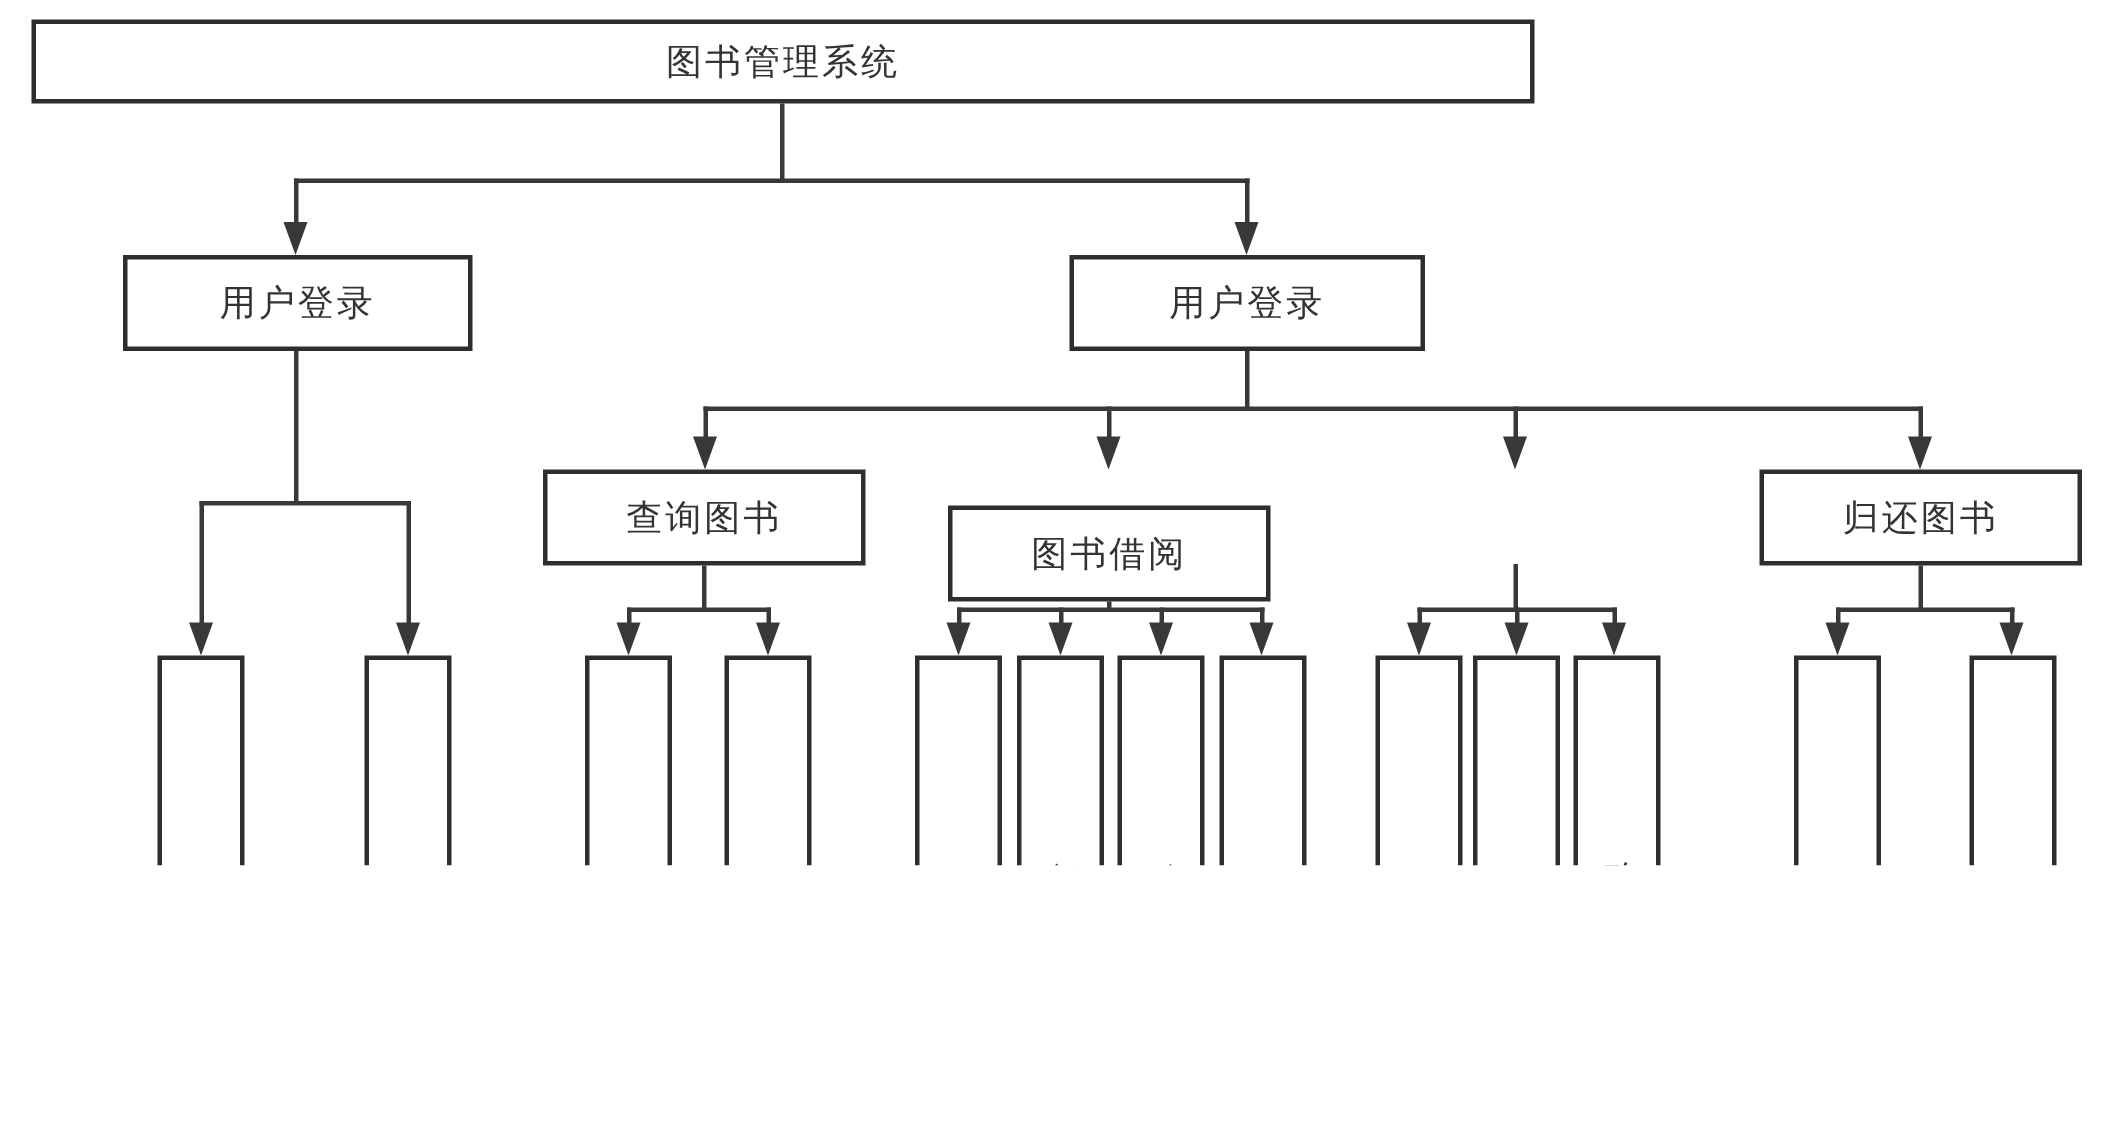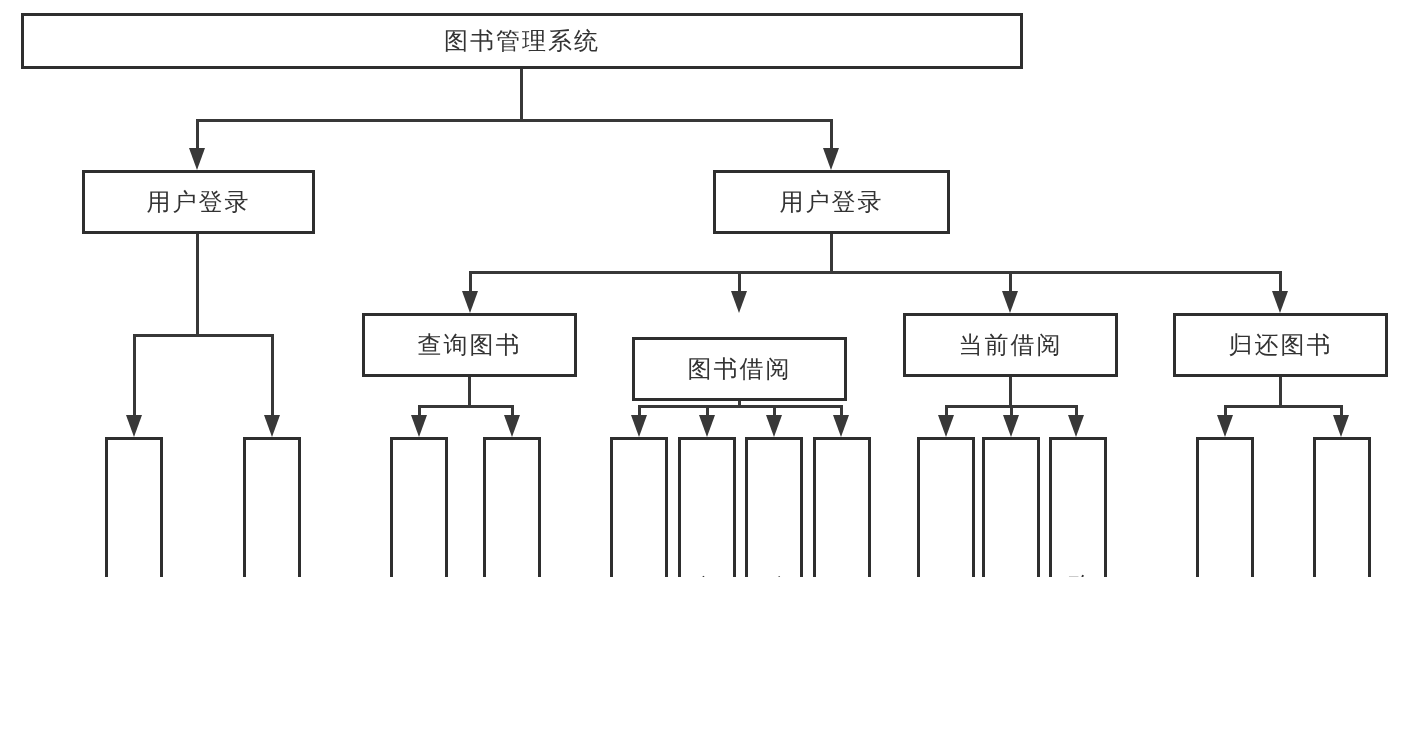--- a/index.html
+++ b/index.html
@@ -66,23 +66,20 @@
   </div>
   <div class="node h" style="left:713px;top:170px;width:237px;height:64px;">
     <span>用户登录</span>
   </div>
 
   <div class="node h" style="left:362px;top:313px;width:215px;height:64px;">
     <span>查询图书</span>
   </div>
   <div class="node h" style="left:632px;top:313px;width:215px;height:64px;margin-top:24px;">
     <span>图书借阅</span>
-  </div>
-  <div class="node h" style="left:903px;top:313px;width:215px;height:64px;">
-    <span>当前借阅</span>
   </div>
   <div class="node h" style="left:1173px;top:313px;width:215px;height:64px;">
     <span>归还图书</span>
   </div>
 
   <div class="node v" style="left:105px;top:437px;width:58px;height:298px;">
     <span class="vtext">用户登录</span>
   </div>
   <div class="node v" style="left:243px;top:437px;width:58px;height:298px;">
     <span class="vtext">注销登录</span>

